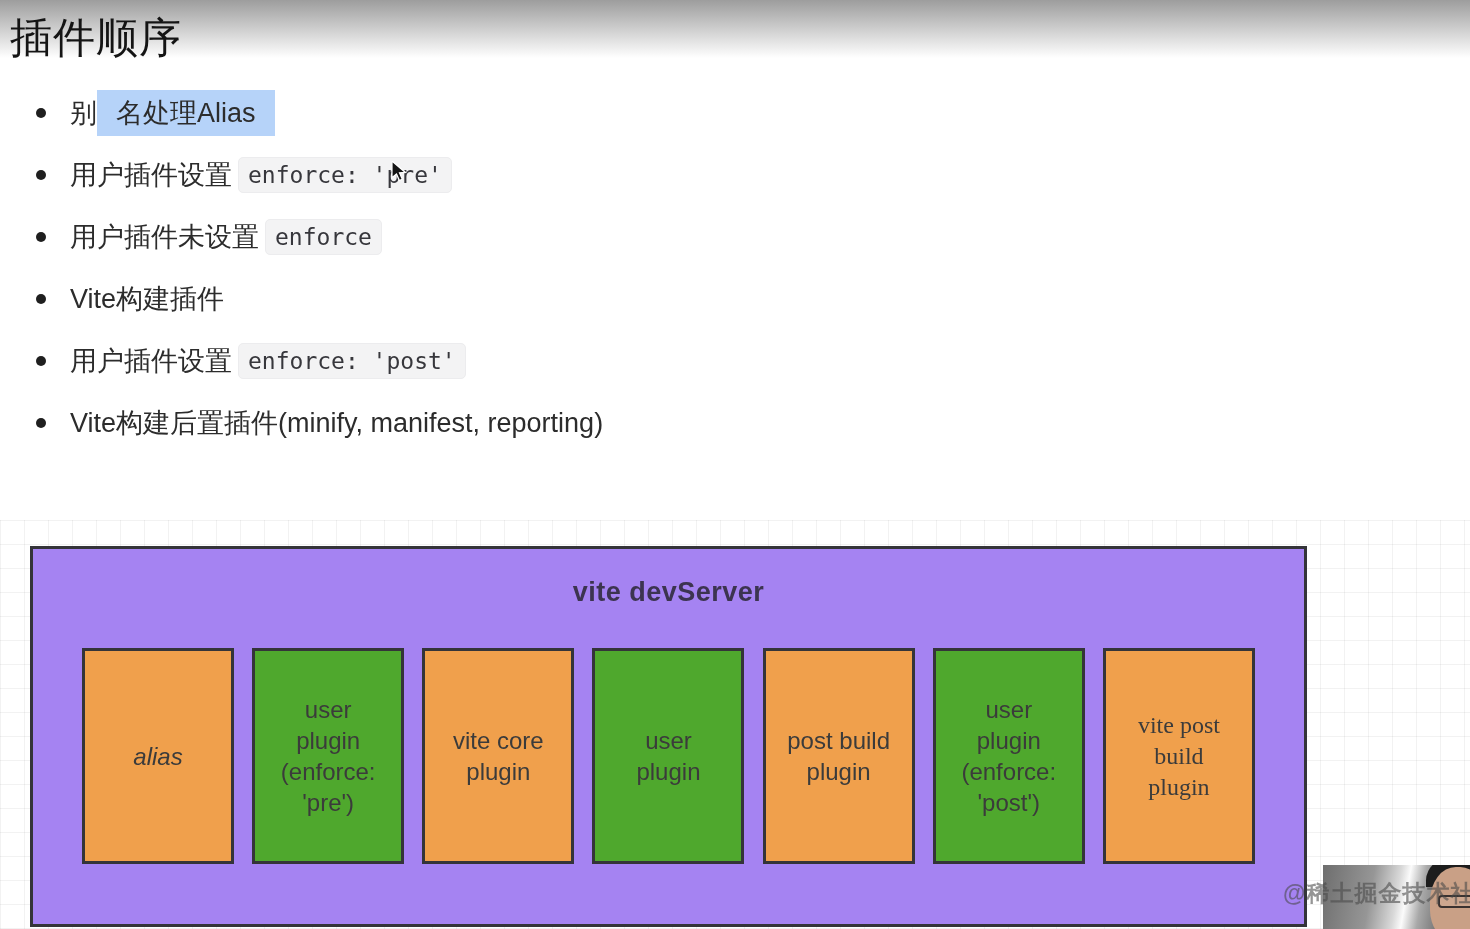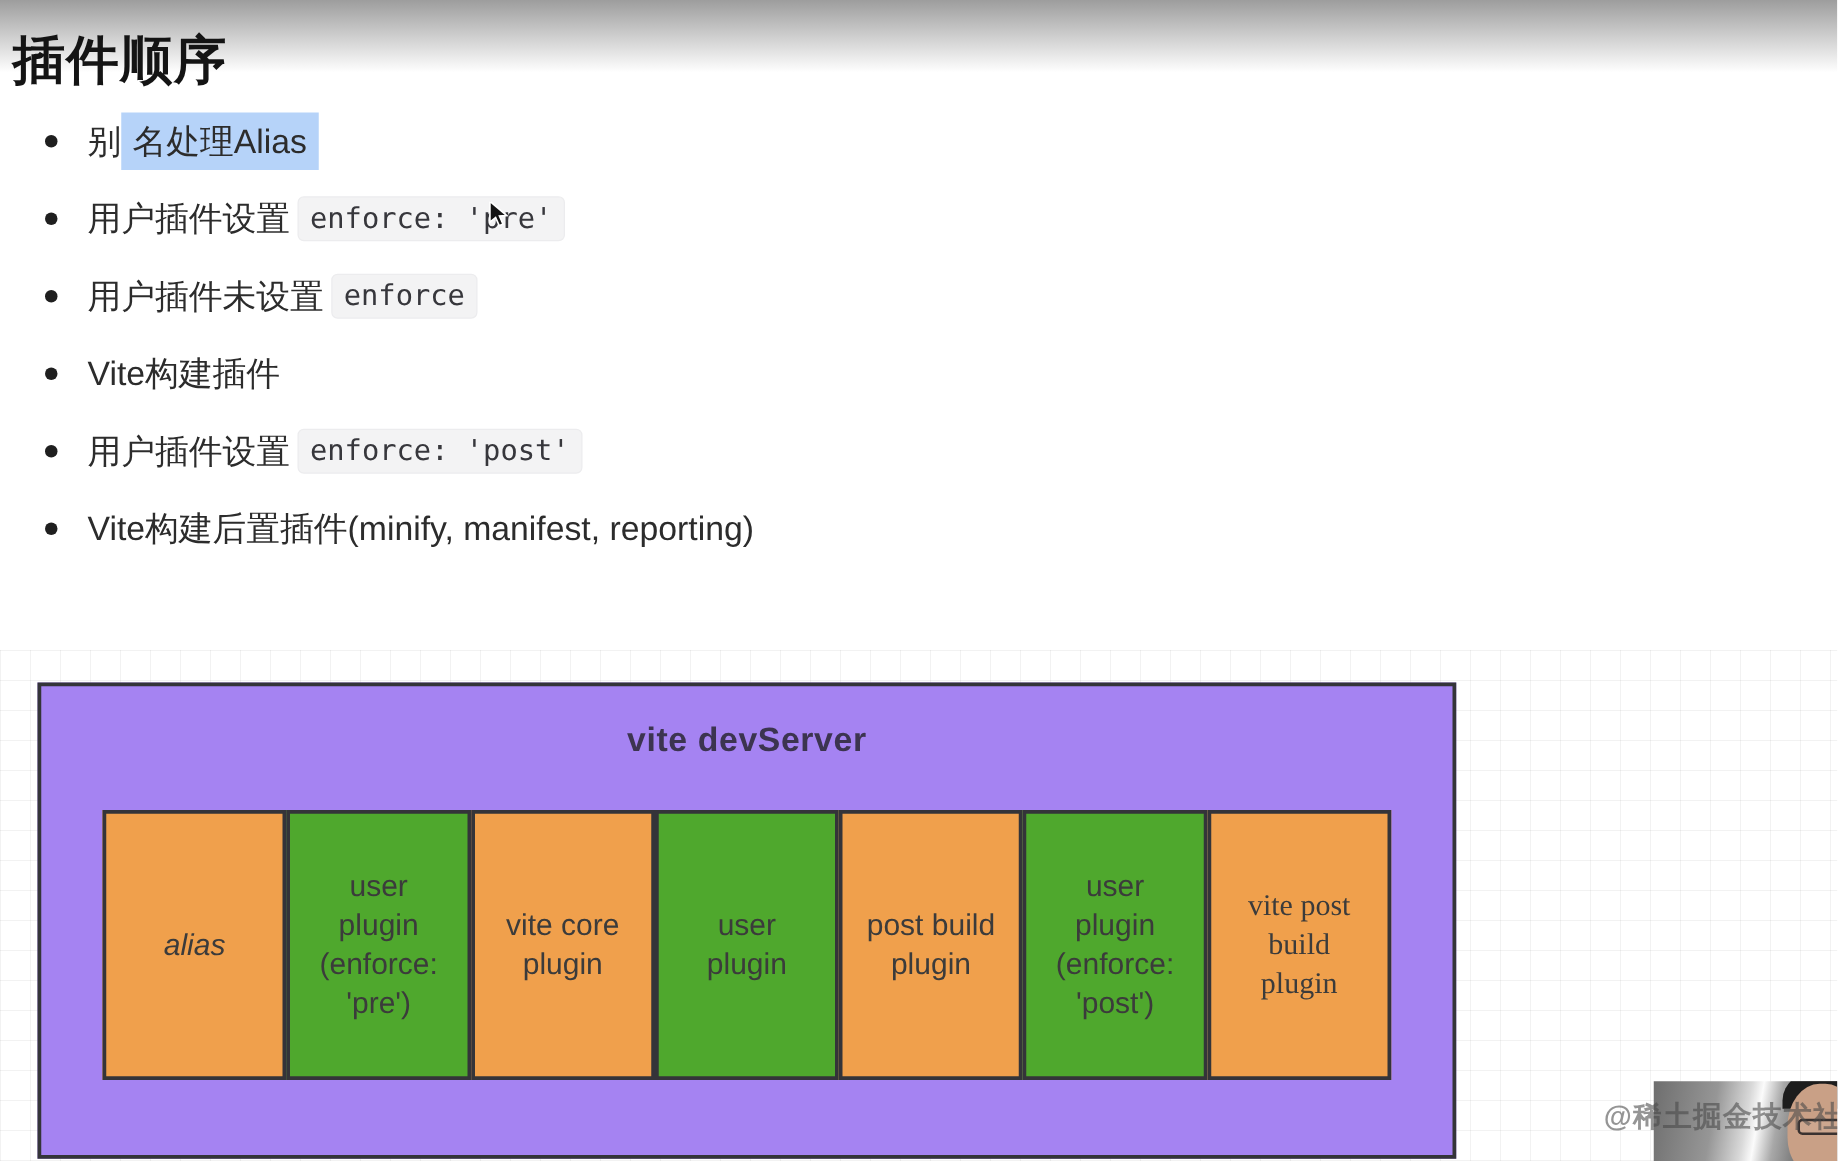--- a/index.html
+++ b/index.html
@@ -18,45 +18,45 @@
     background-size:24px 24px;
     z-index:0;
   }
   
   .top-gradient{
     position:absolute; left:0; top:0; width:1470px; height:58px;
     background:linear-gradient(to bottom, rgba(140,140,140,0.85), rgba(255,255,255,0));
     z-index:4; pointer-events:none;
   }
   h1.page-title{
-    position:absolute; left:10px; top:20px;
-    font-size:42px; font-weight:700; color:#141414; letter-spacing:1px;
+    position:absolute; left:10px; top:10px;
+    font-size:42px; font-weight:400; color:#141414; letter-spacing:1px;
     z-index:5;
   }
   ul.bullets{
     position:absolute; left:36px; top:92px; list-style:none; z-index:2;
   }
   ul.bullets li{
     display:flex; align-items:center; height:42px; margin-bottom:20px;
     font-size:27px; color:#2c2c2c; white-space:nowrap;
   }
   .dot{
     width:10px; height:10px; border-radius:50%; background:#1f1f1f;
     margin-right:24px; flex:0 0 auto;
   }
   .seg-text{ color:#2c2c2c; }
-  .seg-selection{ background:#b6d3f9; padding:5px 9px; }
+  .seg-selection{ background:#b6d3f9; padding:5px 19px; }
   .seg-code{
     font-family:"DejaVu Sans Mono","Liberation Mono",monospace;
     font-size:23px; color:#37373c; background:#f3f3f4;
     border:1px solid #ececee; border-radius:5px;
     padding:4px 9px; margin-left:6px;
   }
   .diagram{
-    position:absolute; left:30px; top:546px; width:1135px; height:381px;
+    position:absolute; left:30px; top:546px; width:1277px; height:381px;
     background:#a583f2; border:3px solid #39393f; z-index:1;
   }
   .diagram-title{
     margin-top:28px; text-align:center;
     font-size:27px; font-weight:700; color:#3c3450; letter-spacing:0.5px;
   }
   .boxes{
     position:absolute; left:0; top:99px; width:100%;
     padding:0 49px; display:flex; justify-content:space-between;
   }

